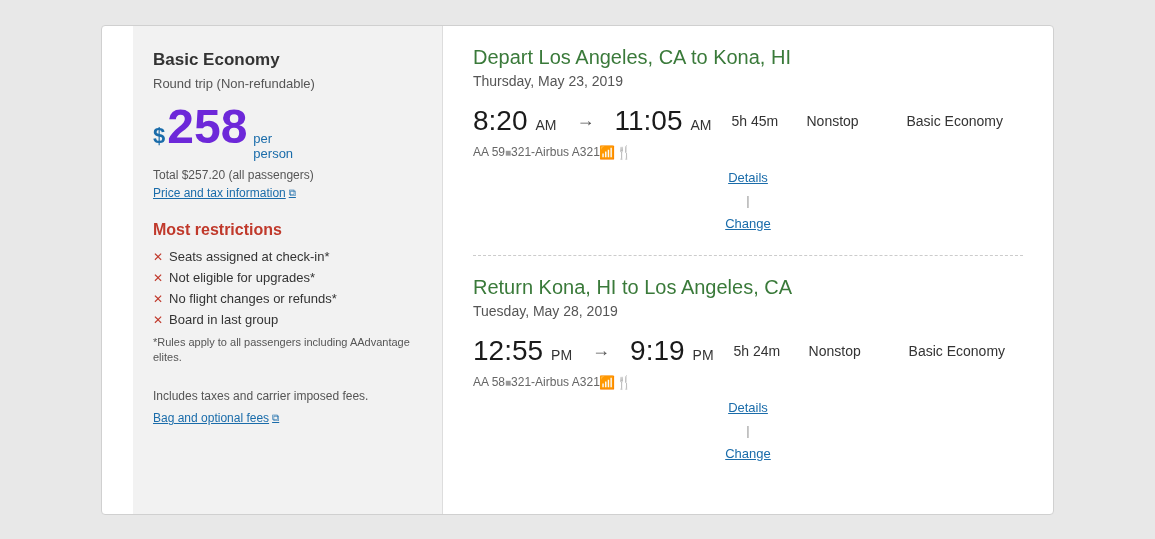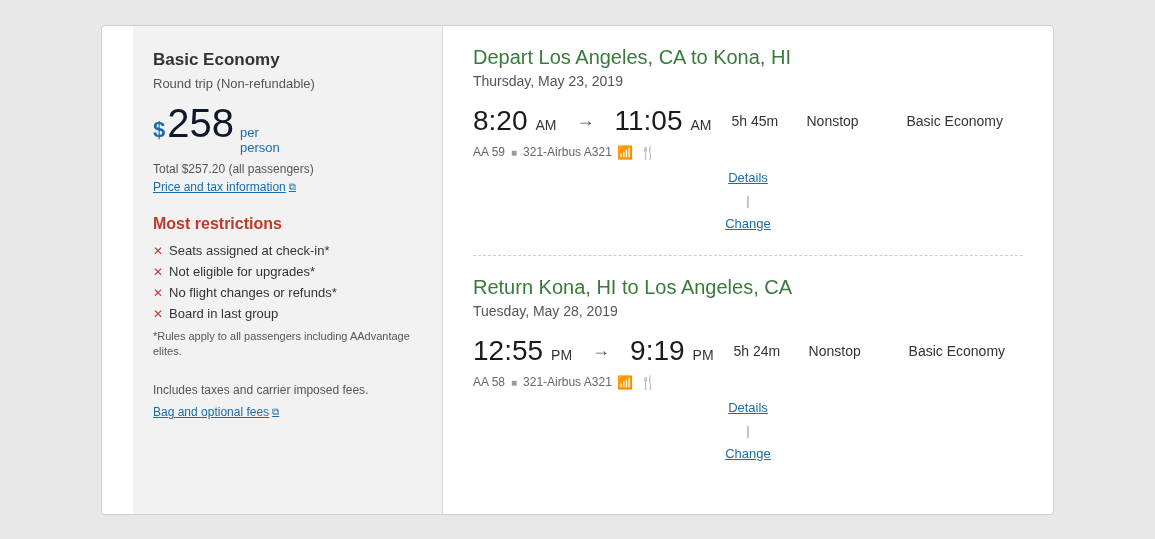--- a/index.html
+++ b/index.html
@@ -45,23 +45,23 @@
       align-items: baseline;
       margin-bottom: 4px;
     }
     .price-dollar {
       font-size: 22px;
       color: #1a6caa;
       font-weight: bold;
       margin-right: 2px;
     }
     .price-amount {
-      font-size: 40px;
-      color: #0f172a;
-      font-weight: normal;
+      font-size: 48px;
+      color: #6d28d9;
+      font-weight: bold;
       line-height: 1;
       margin-right: 6px;
     }
     .price-label {
       font-size: 13px;
       color: #1a6caa;
       line-height: 1.2;
     }
     .total-text {
       font-size: 12px;
@@ -172,21 +172,20 @@
       color: #333;
       min-width: 80px;
     }
     .economy-badge {
       font-size: 14px;
       color: #333;
     }
     .flight-details-row {
       display: flex;
       align-items: center;
-      gap: 6px;
       font-size: 12px;
       color: #666;
       margin-bottom: 10px;
     }
     .flight-number {
       color: #666;
     }
     .dot-separator {
       color: #999;
       font-size: 10px;

